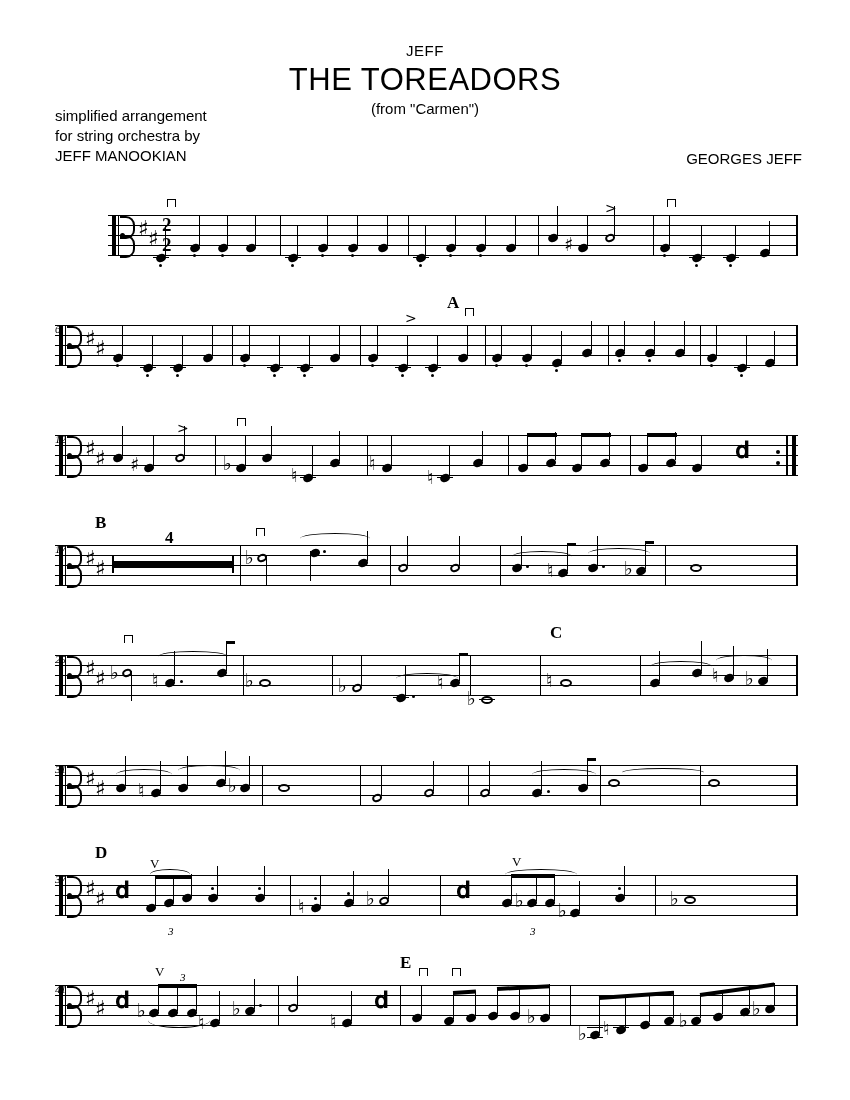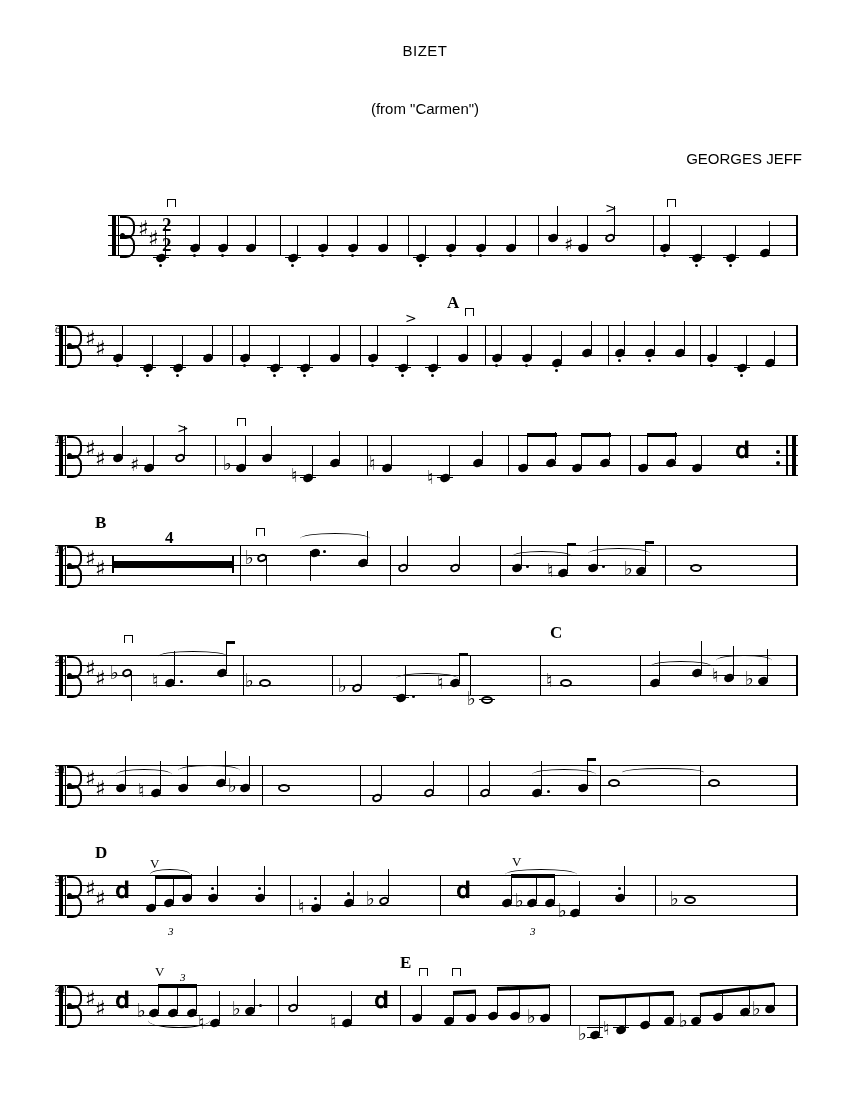--- a/index.html
+++ b/index.html
@@ -299,22 +299,28 @@
     border-top: 1.4px solid #000;
     border-radius: 50%;
     height: 8px;
   }
 </style>
 </head>
 <body>
 
 <div class="sheet">
 
-  <div class="hdr-instrument">BIZET</div>
+  <div class="hdr-instrument">JEFF</div>
+  <div class="hdr-title">THE TOREADORS</div>
   <div class="hdr-subtitle">(from "Carmen")</div>
+  <div class="hdr-arranger">
+    <div>simplified arrangement</div>
+    <div>for string orchestra by</div>
+    <div>JEFF MANOOKIAN</div>
+  </div>
   <div class="hdr-composer">GEORGES JEFF</div>
 
   <div class="system" style="top:185px;">
     <div class="staff">
       <div class="ln"></div>
         <div class="ln"></div>
         <div class="ln"></div>
         <div class="ln"></div>
         <div class="ln"></div>
     </div>

